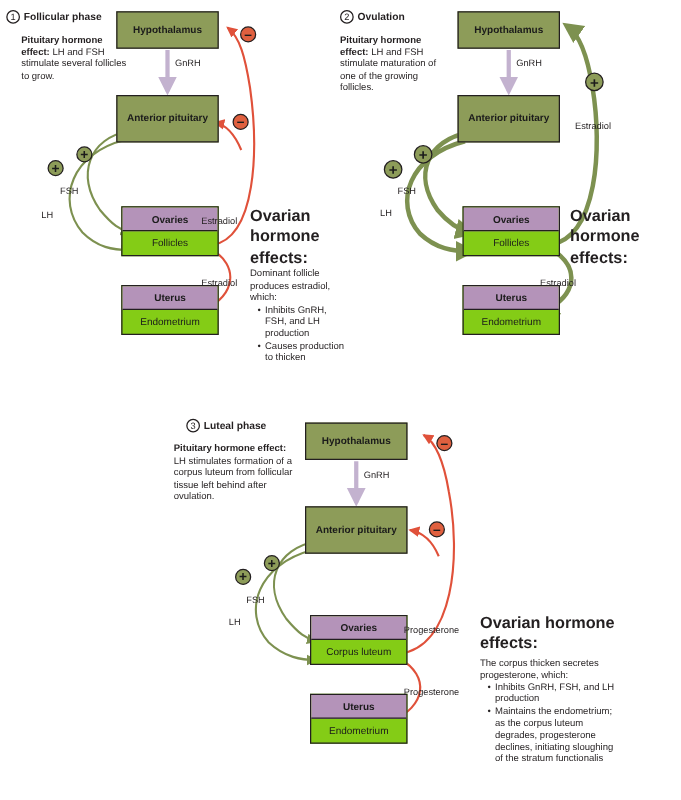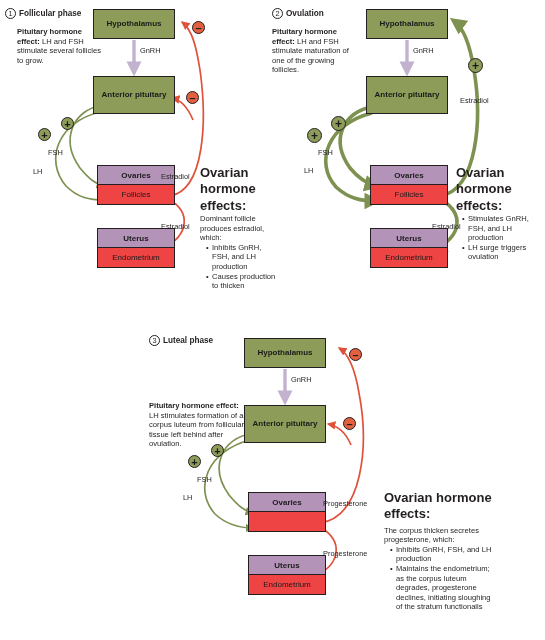--- a/index.html
+++ b/index.html
@@ -17,21 +17,21 @@
   .body-text b{font-weight:bold;}
   .eff-title{font-size:13px;font-weight:bold;line-height:1.26;}
   ul.eff{margin:0;padding-left:7px;list-style:none;}
   ul.eff li{position:relative;padding-left:5px;margin:0;font-size:7.6px;line-height:1.26;}
   ul.eff li:before{content:"\2022";position:absolute;left:-1px;top:0;}
 
   
   .gbox{position:absolute;background:#8d9c59;border:1.4px solid #231f20;
         display:flex;align-items:center;justify-content:center;text-align:center;
         font-size:8px;font-weight:bold;line-height:1.12;color:#1b1b1b;box-sizing:border-box;}
-  .stack{position:absolute;border:1.4px solid #231f20;box-sizing:border-box;background:#ef4444;}
+  .stack{position:absolute;border:1.4px solid #231f20;box-sizing:border-box;background:#84cc16;}
   .stack .hd{background:#b493b9;border-bottom:1.4px solid #231f20;
              display:flex;align-items:center;justify-content:center;
              font-size:8px;font-weight:bold;color:#1b1b1b;height:19px;box-sizing:border-box;}
   .stack .bd{display:flex;align-items:center;justify-content:center;
              font-size:8px;color:#1b1b1b;height:19px;box-sizing:border-box;}
 
   
   .alabel{position:absolute;font-size:7.4px;white-space:nowrap;color:#231f20;}
 
   
@@ -194,24 +194,20 @@
   </div>
   <div class="sign plus plus-lg" style="left:59px;top:116px;">
     <span>+</span>
   </div>
   <div class="sign plus plus-lg" style="left:35px;top:128px;">
     <span>+</span>
   </div>
 
   <div style="position:absolute;left:184px;top:165px;width:89px;">
     <div class="eff-title">Ovarian hormone effects:</div>
-    <ul class="eff">
-      <li>Stimulates GnRH, FSH, and LH production</li>
-      <li>LH surge triggers ovulation</li>
-    </ul>
   </div>
 </div>
 
 <div class="panel" style="left:135px;top:327px;width:410px;height:313px;">
 
   <svg class="layer" width="410" height="313">
     <defs>
       <marker id="ar-red-3" markerWidth="6" markerHeight="6" refX="4.4" refY="3" orient="auto">
         <path d="M0,0.5 L5.2,3 L0,5.5 Z" fill="#e0513a"></path>
       </marker>
@@ -233,33 +229,34 @@
     <path class="grn" d="M118,106 C86,112 74,140 94,168 C104,180 110,184 118,186" marker-end="url(#ar-grn-3)"></path>
 
     <path class="grn" d="M115,113 C72,124 58,162 80,187 C93,199 106,201 118,201" marker-end="url(#ar-grn-3)"></path>
   </svg>
 
   <div class="num-head" style="left:14px;top:8px;position:absolute;">
     <span class="circ-num">3</span>
     <span>Luteal phase</span>
   </div>
 
-  <div class="body-text" style="position:absolute;left:14px;top:27px;width:98px;margin-top:47px;">
+  <div class="body-text" style="position:absolute;left:4px;top:27px;width:98px;">
     <b>Pituitary hormone effect:</b><span> LH stimulates formation of a corpus luteum from follicular tissue left behind after ovulation.</span>
   </div>
 
   <div class="gbox" style="left:109px;top:11px;width:82px;height:30px;">
     <span>Hypothalamus</span>
   </div>
   <div class="gbox" style="left:109px;top:78px;width:82px;height:38px;">
     <span>Anterior pituitary</span>
   </div>
 
   <div class="stack" style="left:113px;top:165px;width:78px;height:40px;">
     <div class="hd">Ovaries</div>
+    <div class="bd">Corpus luteum</div>
   </div>
   <div class="stack" style="left:113px;top:228px;width:78px;height:40px;">
     <div class="hd">Uterus</div>
     <div class="bd">Endometrium</div>
   </div>
 
   <div class="alabel" style="left:156px;top:48px;">GnRH</div>
   <div class="alabel" style="left:62px;top:148px;">FSH</div>
   <div class="alabel" style="left:48px;top:166px;">LH</div>
   <div class="alabel" style="left:188px;top:172px;">Progesterone</div>

